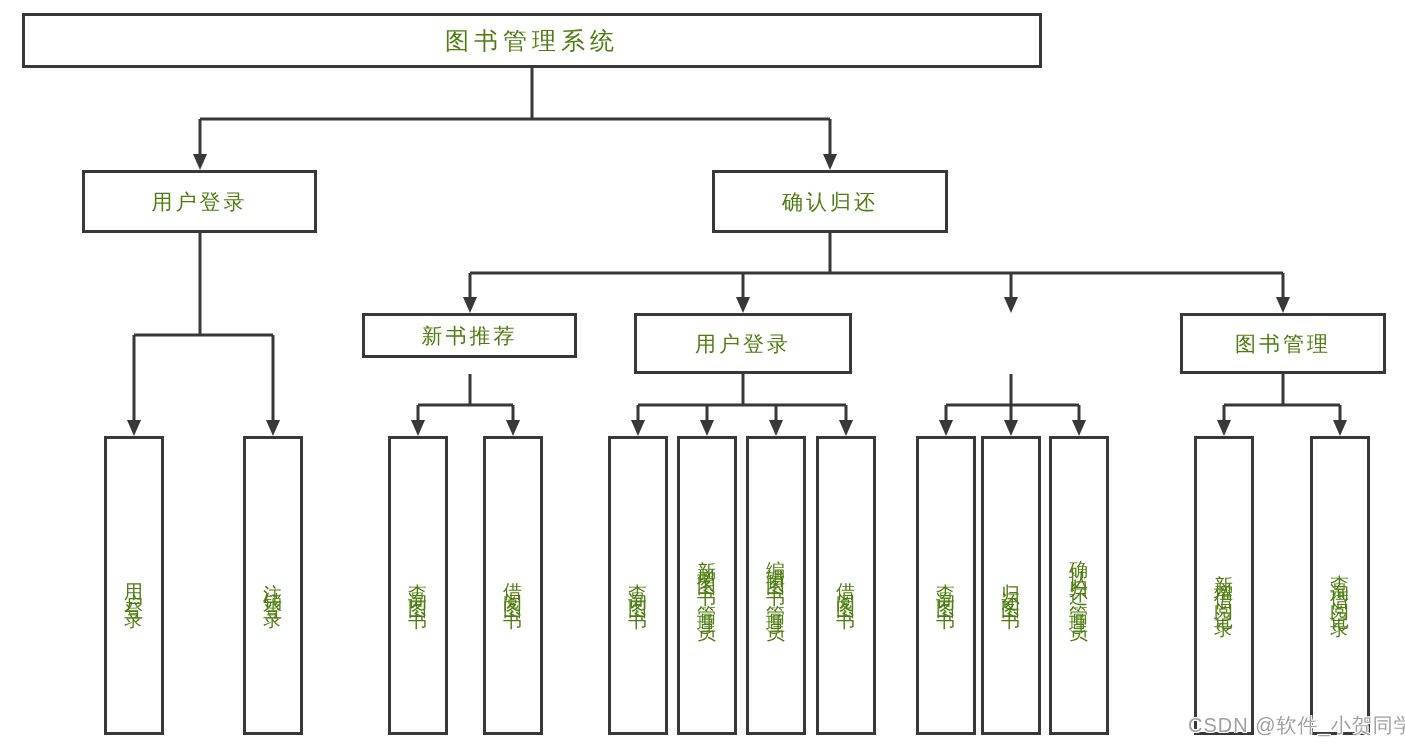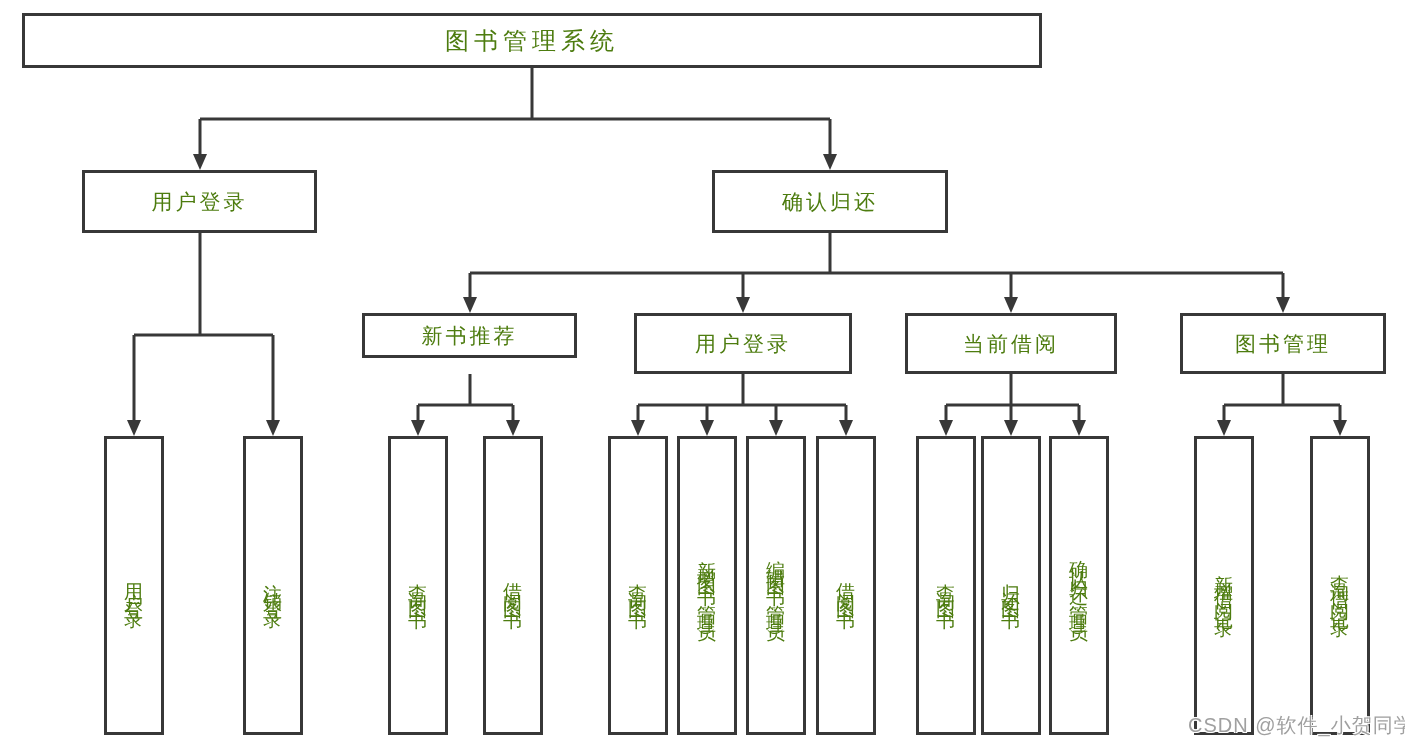--- a/index.html
+++ b/index.html
@@ -79,23 +79,20 @@
   <div class="node hbox" style="left:712px;top:170px;width:236px;height:63px">
     <span>确认归还</span>
   </div>
 
   <div class="node hbox" style="left:362px;top:313px;width:215px;height:45px">
     <span>新书推荐</span>
   </div>
   <div class="node hbox" style="left:634px;top:313px;width:218px;height:61px">
     <span>用户登录</span>
   </div>
-  <div class="node hbox" style="left:905px;top:313px;width:212px;height:61px">
-    <span>当前借阅</span>
-  </div>
   <div class="node hbox" style="left:1180px;top:313px;width:206px;height:61px">
     <span>图书管理</span>
   </div>
 
   <div class="node vbox" style="left:104px;top:436px;width:60px;height:299px">
     <span>用户登录</span>
   </div>
   <div class="node vbox" style="left:243px;top:436px;width:60px;height:299px">
     <span>注销登录</span>
   </div>

